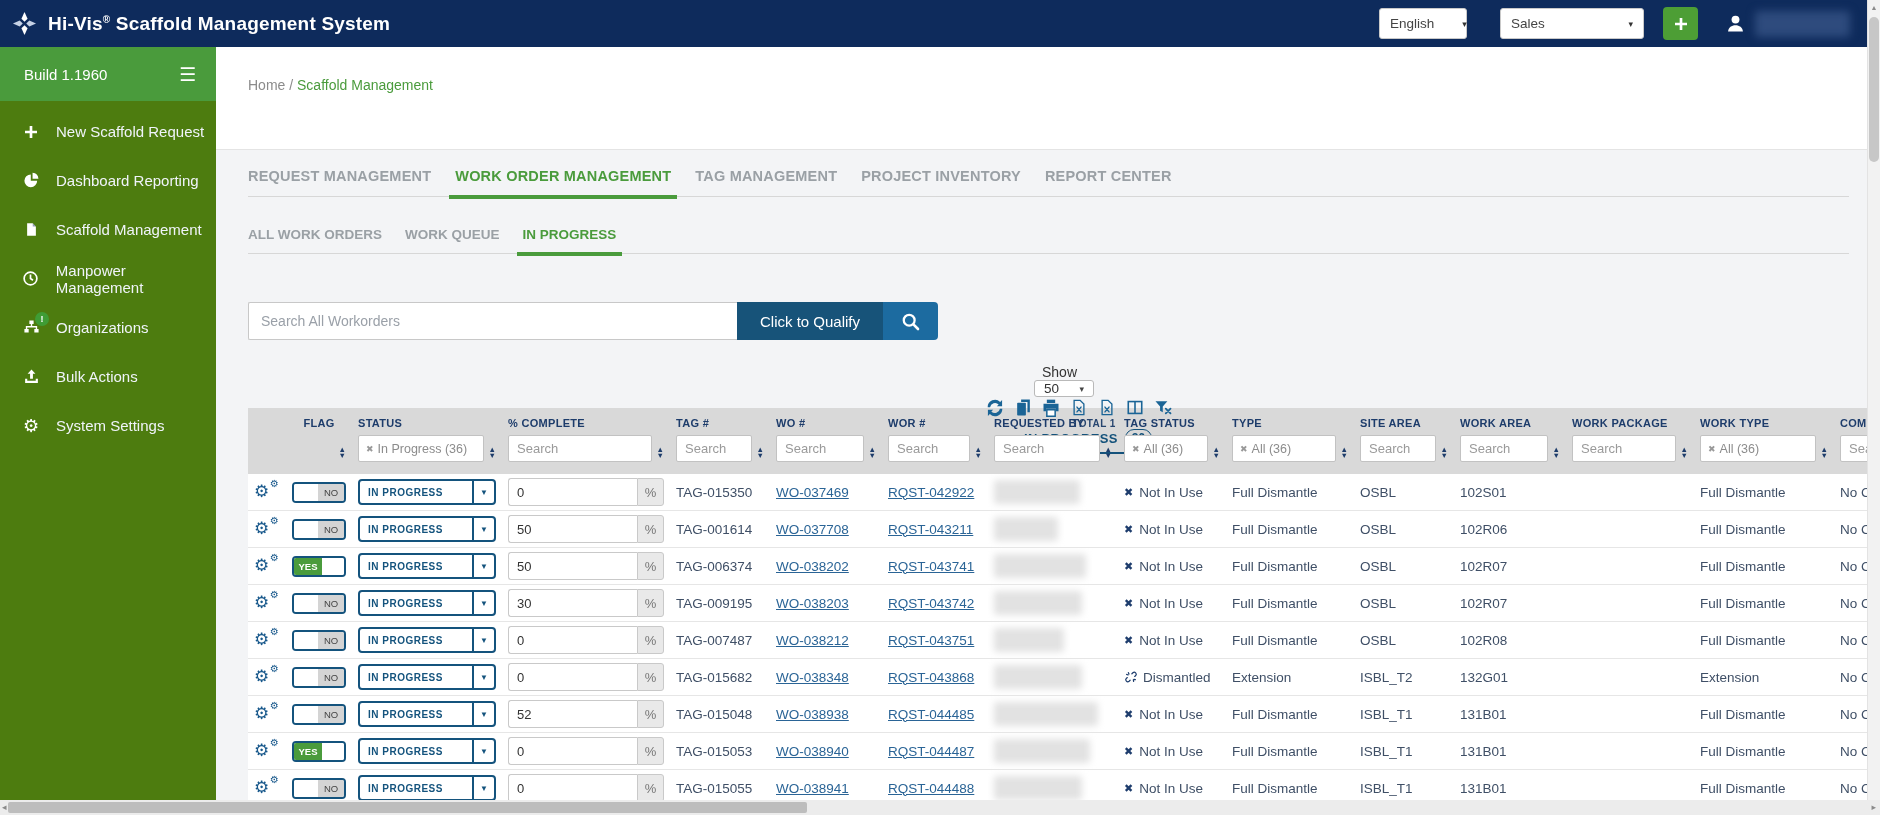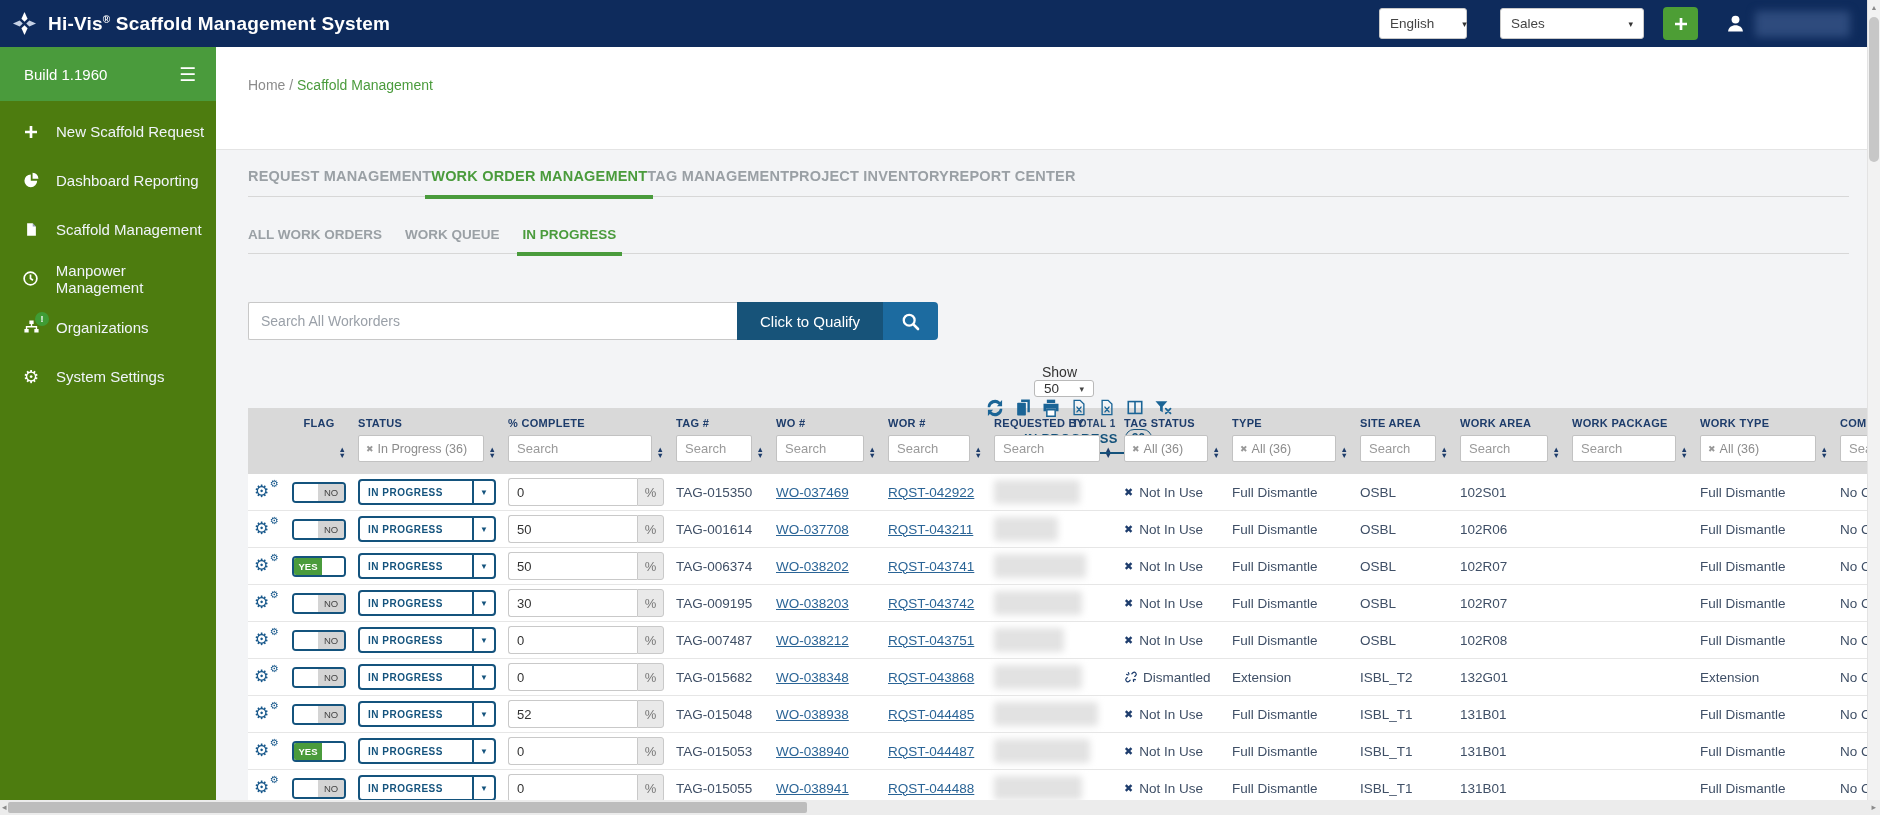--- a/index.html
+++ b/index.html
@@ -44,21 +44,21 @@
               align-items:center; justify-content:center; }
 
   
   .content { position:absolute; left:216px; top:47px; width:1651px; height:753px;
              background:#f3f4f6; overflow:hidden; }
   .page-head { height:103px; background:#fff; border-bottom:1px solid #e4e4e4; padding:16px 0 0 32px; }
   .page-head h1 { margin:0; font-size:25px; font-weight:500; color:#24426e; }
   .breadcrumb { margin-top:14px; font-size:14px; color:#8b8b8b; }
   .breadcrumb .bc-cur { color:#4a9b3c; }
 
-  .tabs { display:flex; margin:18px 18px 8px 32px; border-bottom:1px solid #d7d7d7; }
+  .tabs { display:flex; gap:24px; margin:18px 18px 8px 32px; border-bottom:1px solid #d7d7d7; }
   .tab { font-size:14.5px; font-weight:700; color:#9aa0a5; padding-bottom:12px; position:relative;
          letter-spacing:.2px; white-space:nowrap; }
   .tab.active { color:#4a9b3c; }
   .tab.active::after { content:""; position:absolute; left:-6px; right:-6px; bottom:-2.5px; height:4px; background:#4a9b3c; }
 
   .subtabs { display:flex; gap:23px; margin:30px 18px 0 32px; border-bottom:1px solid #d7d7d7; }
   .subtab { font-size:13.5px; font-weight:700; color:#9aa0a5; padding-bottom:11px; position:relative; white-space:nowrap; }
   .subtab.active { color:#4a9b3c; }
   .subtab.active::after { content:""; position:absolute; left:-6px; right:-6px; bottom:-2.5px; height:4px; background:#4a9b3c; }
 
@@ -242,20 +242,29 @@
         <span class="menu-icon">
           <svg viewBox="0 0 24 24" width="17" height="17">
             <path fill="currentColor" d="M9 2h6v5h-2v3h7v4h2v5h-6v-5h2v-2H6v2h2v5H2v-5h2v-4h7V7H9z"></path>
           </svg>
           <span class="mi-badge">!</span>
         </span>
                  <span>Organizations</span>
       </div>
       <div class="menu-item clickable">
         <span class="menu-icon">
+          <svg viewBox="0 0 24 24" width="17" height="17">
+            <path fill="currentColor" d="M12 2l5.5 6H14v7h-4V8H6.5z"></path>
+            <path fill="currentColor" d="M3 15v6h18v-6h-3v3H6v-3z"></path>
+          </svg>
+        </span>
+                 <span>Bulk Actions</span>
+      </div>
+      <div class="menu-item clickable">
+        <span class="menu-icon">
           <span class="glyph">⚙</span>
         </span>
                  <span>System Settings</span>
       </div>
     </nav>
 </aside>
 
 <main class="content">
   <div class="page-head">
     <div class="breadcrumb">

